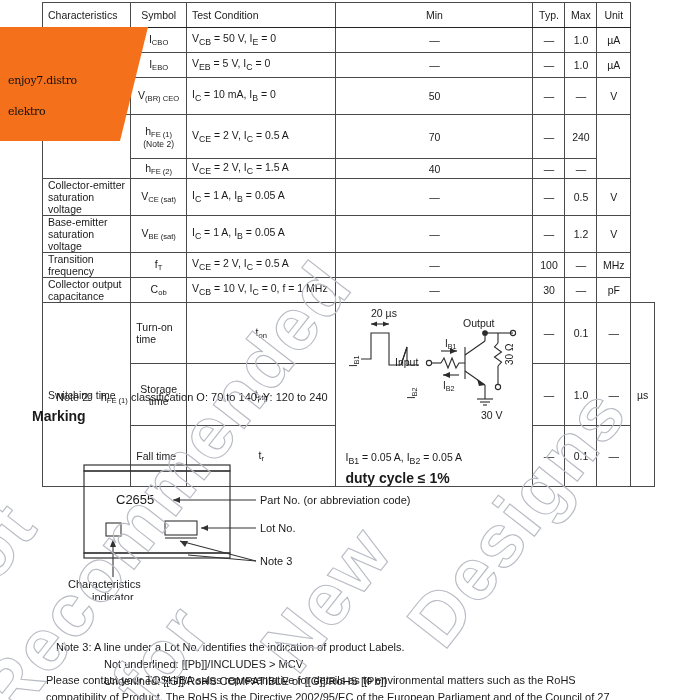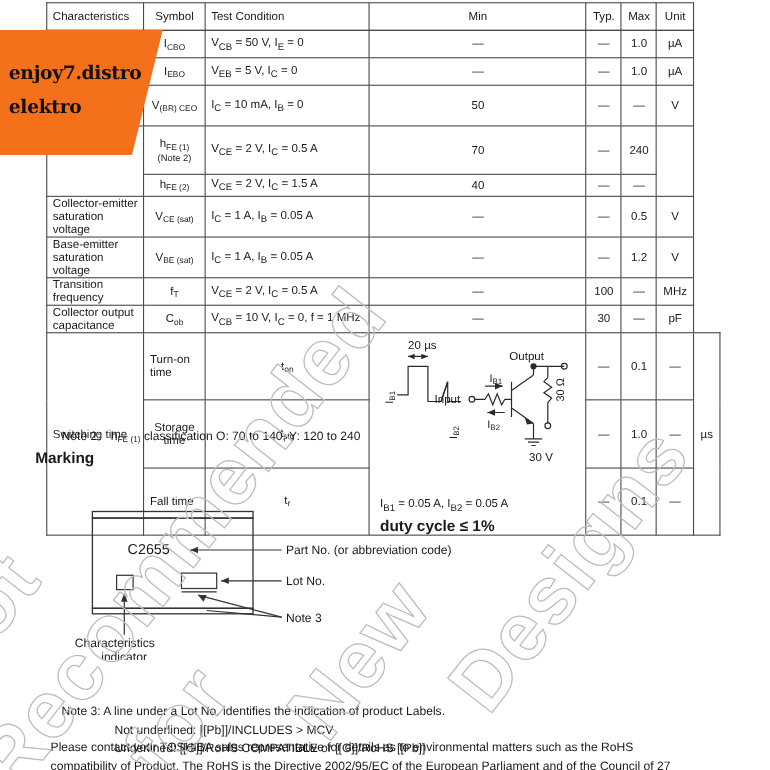--- a/index.html
+++ b/index.html
@@ -14,23 +14,23 @@
   #wm-layer svg{width:100%;height:100%;display:block;}
   .wm-txt{
     font-family:"Liberation Sans",sans-serif;
     font-weight:700;fill:none;stroke:#b9bcc4;stroke-width:1.15;
     font-size:74px;letter-spacing:2px;
   }
   
   #sticker{position:absolute;left:0;top:27px;width:150px;height:114px;z-index:9;}
   #sticker svg{position:absolute;inset:0;width:150px;height:114px;}
   #sticker .stxt{
-    position:absolute;left:8px;top:25px;width:142px;
-    font-family:"DejaVu Serif",serif;font-weight:700;
-    font-size:17px;line-height:31px;color:#111;letter-spacing:-0.3px;
+    position:absolute;left:8px;top:38px;width:142px;
+    font-family:"DejaVu Serif",serif;font-weight:400;
+    font-size:11px;line-height:31px;color:#111;letter-spacing:-0.3px;
   }
   
   #spec{
     position:absolute;left:42px;top:2px;width:613px;
     border-collapse:collapse;z-index:2;background:transparent;
   }
   #spec td,#spec th{
     border:1px solid #4a4a4a;
     font-size:10.5px;font-weight:400;padding:0 5px;
     vertical-align:middle;background:transparent;

